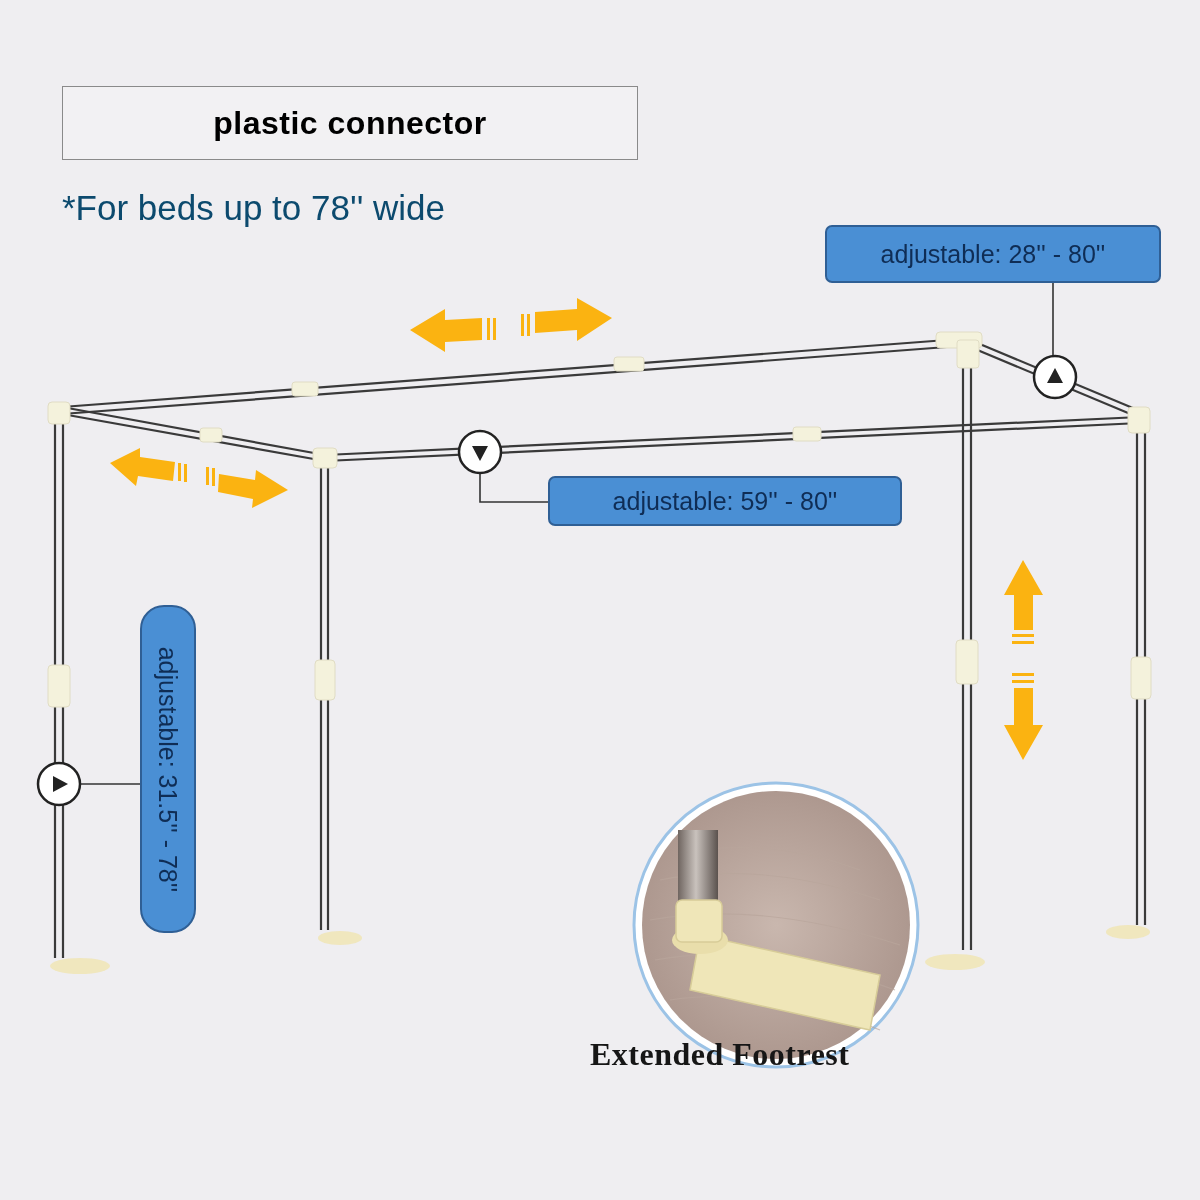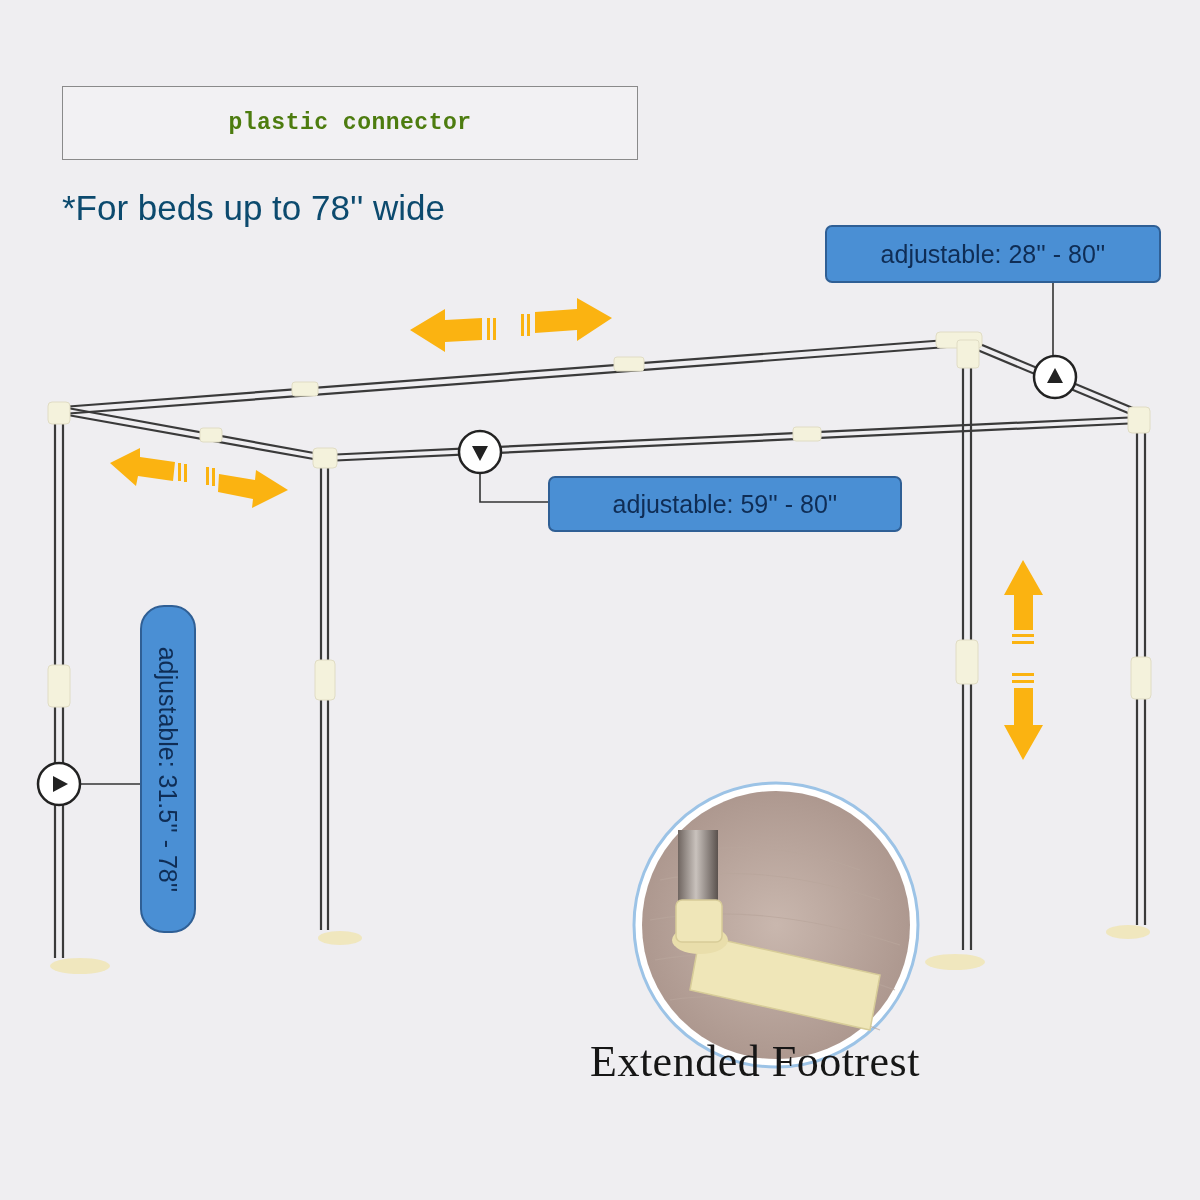--- a/index.html
+++ b/index.html
@@ -1,27 +1,27 @@
 <!DOCTYPE html>
 <html><head>
 <meta charset="utf-8">
 <style>
   html, body { margin: 0; padding: 0; }
   body { width: 1200px; height: 1200px; background: #efeef1; position: relative; overflow: hidden; font-family: "Liberation Sans", sans-serif; }
   .abs { position: absolute; }
   .title-box { left: 62px; top: 86px; width: 576px; height: 74px; border: 1.5px solid #8a8a8a; display: flex; background: #f2f1f3; box-sizing: border-box; }
   .title-left { width: 256px; background: #fdc300; display: flex; align-items: center; justify-content: center; font-family: "Liberation Serif", serif; font-weight: bold; font-size: 40px; color: #1a1a1a; letter-spacing: 0.5px; }
-  .title-right { flex: 1; display: flex; align-items: center; justify-content: center; font-family: Liberation Mono, monospace; font-weight: bold; font-size: 23px; color: #4d7c0f; letter-spacing: 0.5px; }
+  .title-right { flex: 1; display: flex; align-items: center; justify-content: center; font-family: Liberation Sans, sans-serif; font-weight: bold; font-size: 32px; color: #000000; letter-spacing: 0.5px; }
   .note { left: 62px; top: 188px; font-size: 35px; color: #0c4a6e; }
   .pill { background: #4a8fd4; border: 2px solid #2f5f95; border-radius: 7px; color: #0f2d55; font-size: 25px; display: flex; align-items: center; justify-content: center; box-sizing: border-box; }
   .pill-top { left: 825px; top: 225px; width: 336px; height: 58px; }
-  .pill-mid { left: 548px; top: 476px; width: 354px; height: 56px; }
+  .pill-mid { left: 548px; top: 476px; width: 354px; height: 50px; }
   .pill-vert { left: 140px; top: 605px; width: 56px; height: 328px; border-radius: 24px; }
   .pill-vert span { display: inline-block; transform: rotate(90deg); white-space: nowrap; font-size: 25px; }
-  .footrest-label { left: 590px; top: 1036px; font-family: "Liberation Serif", serif; font-weight: normal; font-size: 44px; color: #161616; letter-spacing: 0.5px; }
+  .footrest-label { left: 590px; top: 1036px; font-family: "Liberation Serif", serif; font-weight: bold; font-size: 32px; color: #161616; letter-spacing: 0.5px; }
   svg.scene { position: absolute; left: 0; top: 0; }
 </style>
 </head>
 <body>
 
 <svg class="scene" width="1200" height="1200" viewBox="0 0 1200 1200">
   <defs>
     <radialGradient id="woodGrad" cx="50%" cy="50%" r="60%">
       <stop offset="0%" stop-color="#c9b7ae"></stop>
       <stop offset="100%" stop-color="#a89289"></stop>

